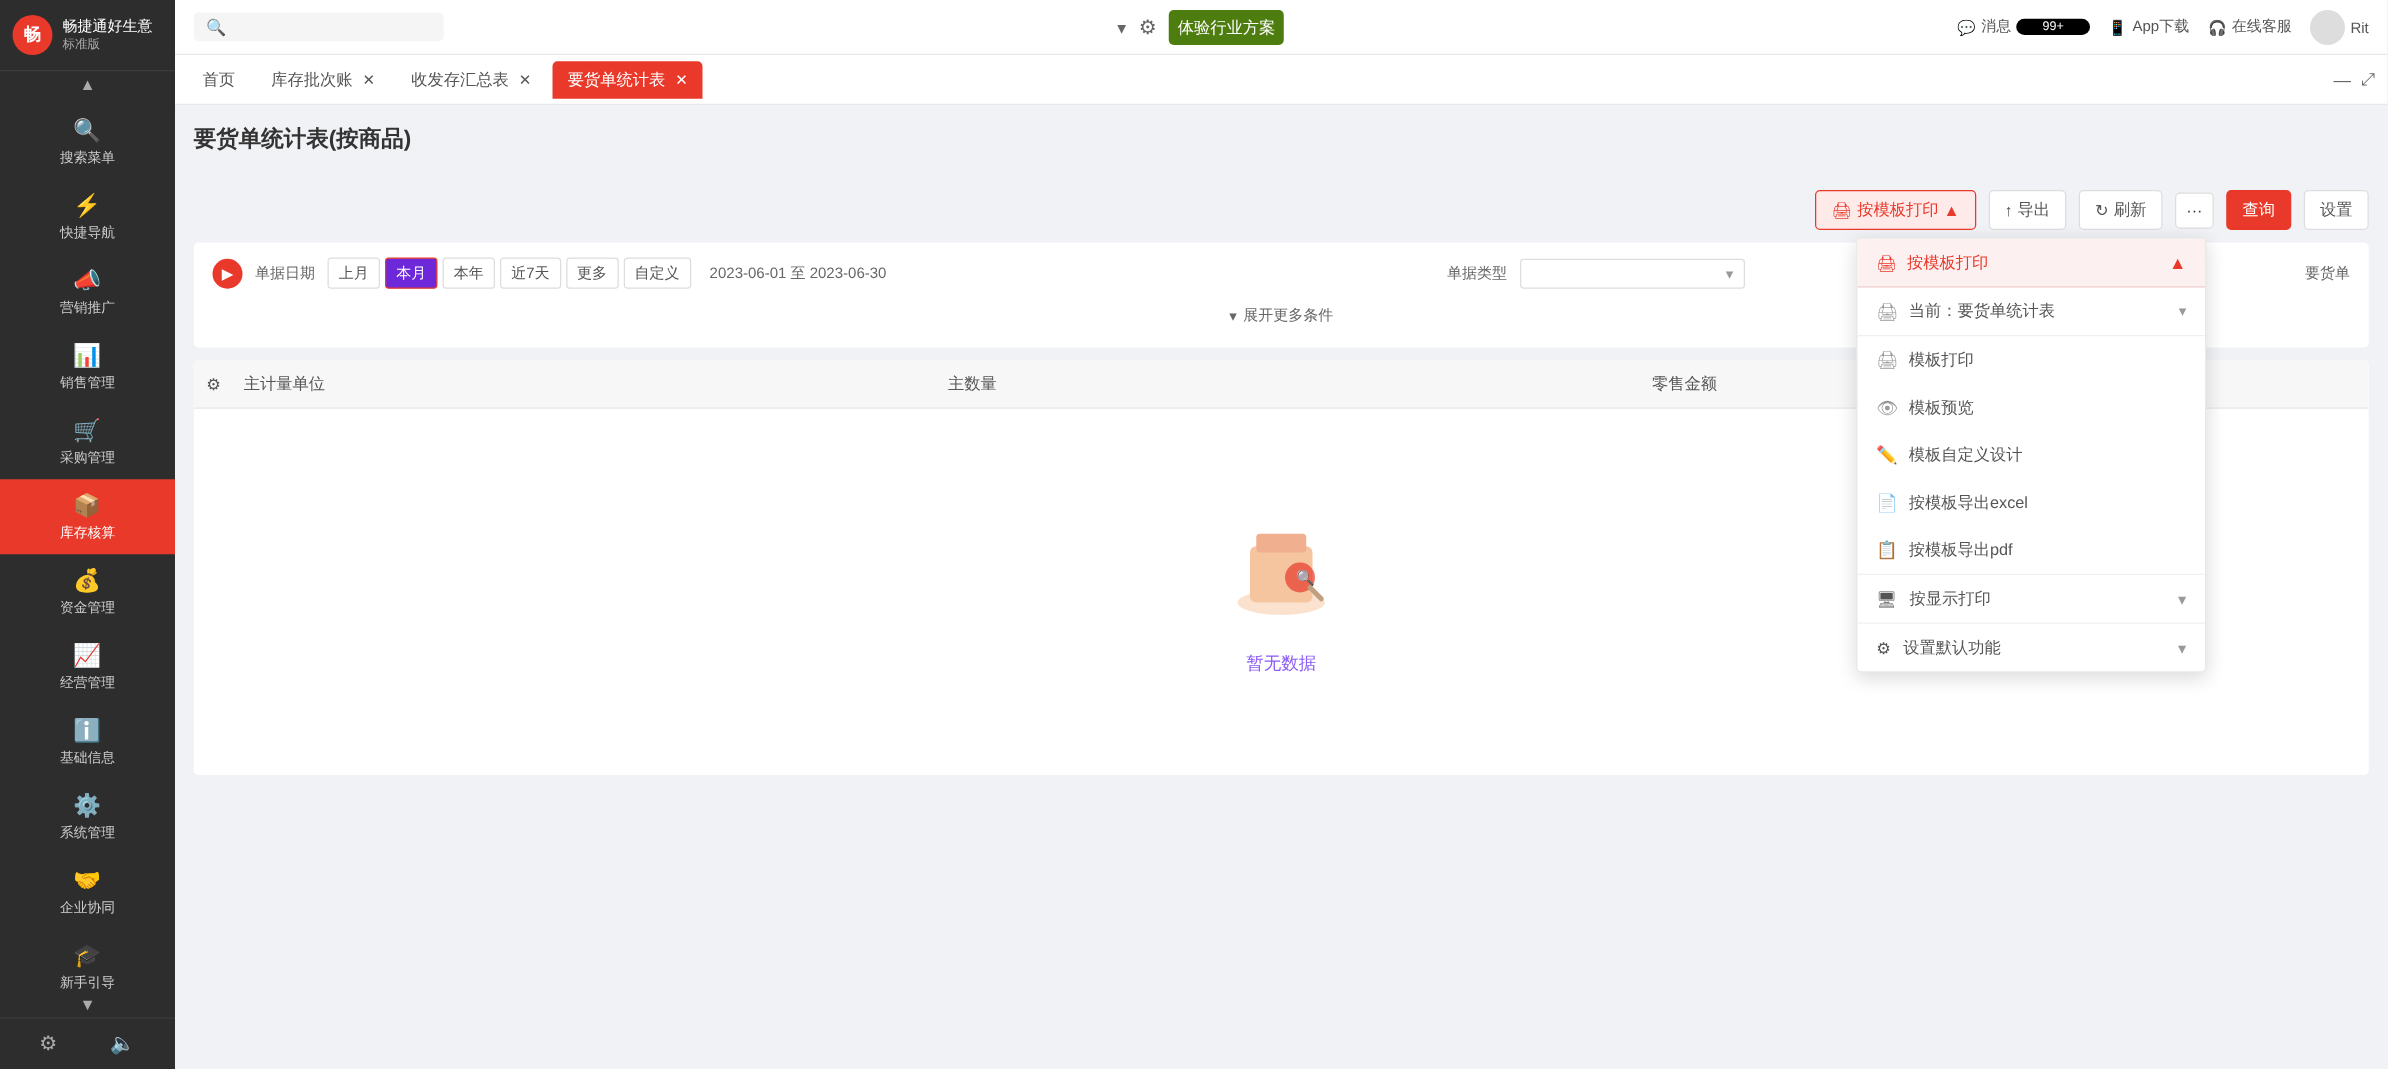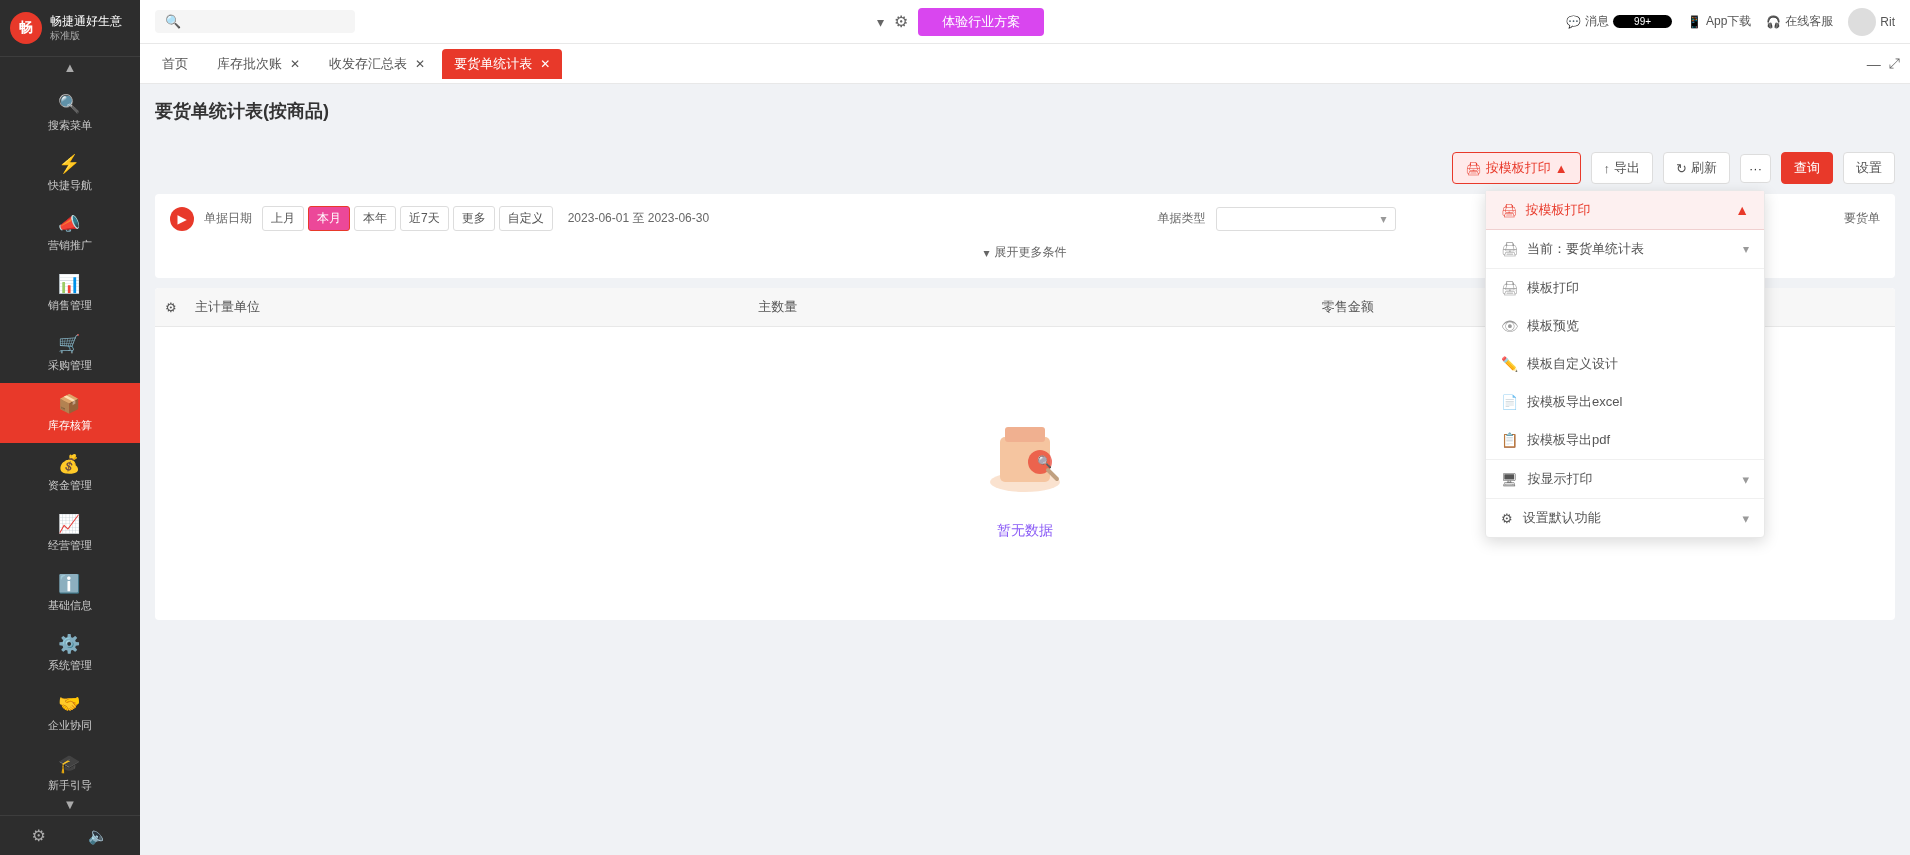--- a/index.html
+++ b/index.html
@@ -20,21 +20,21 @@
     .sidebar-footer-btn { color: #aaa; cursor: pointer; font-size: 16px; }
     .scrollbar-up, .scrollbar-down { display: flex; justify-content: center; padding: 3px; cursor: pointer; color: #aaa; }
 
     
     .main { margin-left: 140px; display: flex; flex-direction: column; height: 855px; }
 
     
     .topbar { height: 44px; background: #fff; display: flex; align-items: center; padding: 0 15px; border-bottom: 1px solid #e8e8e8; gap: 10px; }
     .topbar-search { display: flex; align-items: center; background: #f5f5f5; border-radius: 4px; padding: 4px 10px; width: 200px; }
     .topbar-search input { background: transparent; border: none; outline: none; font-size: 12px; width: 150px; color: #999; }
-    .trial-btn { background: #d946ef; color: white; border: none; padding: 5px 24px; border-radius: 4px; cursor: pointer; font-size: 13px; }
+    .trial-btn { background: #4d7c0f; color: white; border: none; padding: 5px 7px; border-radius: 4px; cursor: pointer; font-size: 13px; }
     .topbar-right { display: flex; align-items: center; gap: 15px; margin-left: auto; }
     .topbar-right-item { display: flex; align-items: center; gap: 4px; cursor: pointer; color: #555; font-size: 12px; }
     .badge { background: #000000; color: white; border-radius: 10px; padding: 1px 21px; font-size: 10px; }
     .avatar { width: 28px; height: 28px; background: #ddd; border-radius: 50%; }
 
     
     .tabbar { height: 40px; background: #fff; display: flex; align-items: center; padding: 0 10px; border-bottom: 1px solid #e8e8e8; gap: 5px; position: relative; }
     .tab { display: flex; align-items: center; padding: 6px 12px; cursor: pointer; border-radius: 4px 4px 0 0; font-size: 13px; color: #555; gap: 5px; white-space: nowrap; }
     .tab.active { background: #e8392a; color: white; }
     .tab .close { font-size: 12px; cursor: pointer; margin-left: 3px; }
@@ -45,21 +45,21 @@
     .content { flex: 1; background: #f0f2f5; padding: 15px; position: relative; }
     .page-title { font-size: 18px; font-weight: bold; color: #333; margin-bottom: 29px; }
 
     
     .filter-bar { background: white; border-radius: 4px; padding: 12px 15px; margin-bottom: 10px; }
     .filter-row { display: flex; align-items: center; gap: 10px; flex-wrap: wrap; }
     .filter-label { color: #666; font-size: 12px; white-space: nowrap; }
     .filter-collapse { width: 24px; height: 24px; background: #e8392a; color: white; border-radius: 50%; display: flex; align-items: center; justify-content: center; cursor: pointer; font-size: 12px; }
     .date-btns { display: flex; align-items: flex-start; gap: 4px; }
     .date-btn { padding: 3px 8px; border: 1px solid #ddd; border-radius: 3px; cursor: pointer; font-size: 12px; color: #555; background: white; }
-    .date-btn.active { background: #ec4899; color: white; border-color: #e8392a; }
+    .date-btn.active { background: #6d28d9; color: white; border-color: #e8392a; }
     .date-range { font-size: 12px; color: #666; margin-left: 5px; }
     .filter-select { display: flex; align-items: center; border: 1px solid #ddd; border-radius: 3px; padding: 4px 8px; background: white; cursor: pointer; font-size: 12px; gap: 5px; min-width: 180px; }
     .filter-select .arrow { color: #999; }
     .expand-more { display: flex; align-items: center; justify-content: center; color: #666; font-size: 12px; cursor: pointer; gap: 5px; padding: 5px; }
     .expand-more-row { display: flex; justify-content: center; margin-top: 8px; }
 
     
     .table-wrap { background: white; border-radius: 4px; overflow: hidden; }
     .table-header { display: flex; align-items: center; background: #f7f7f7; border-bottom: 1px solid #e8e8e8; padding: 10px 10px; }
     .table-header .col { font-size: 13px; color: #555; font-weight: 500; }

